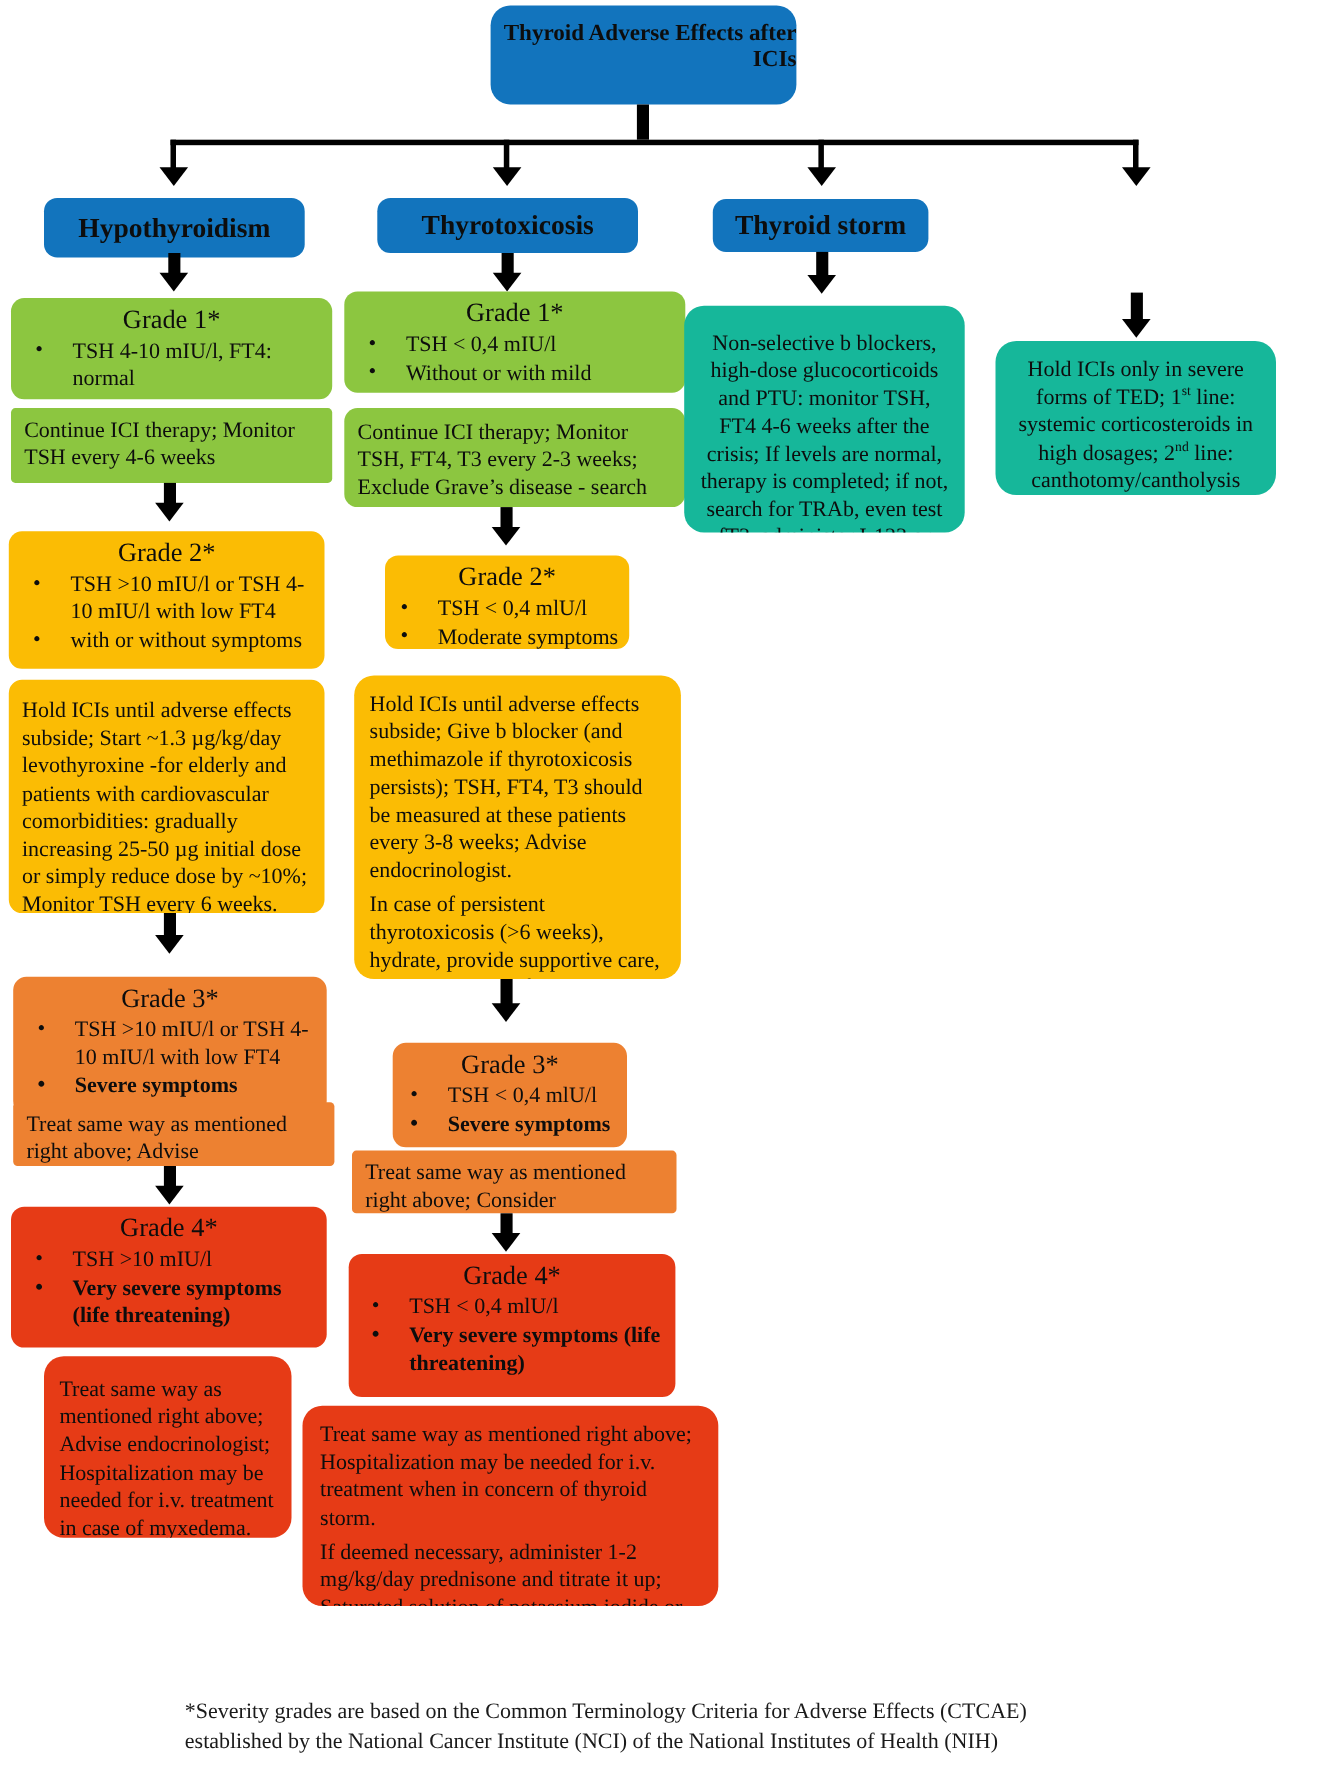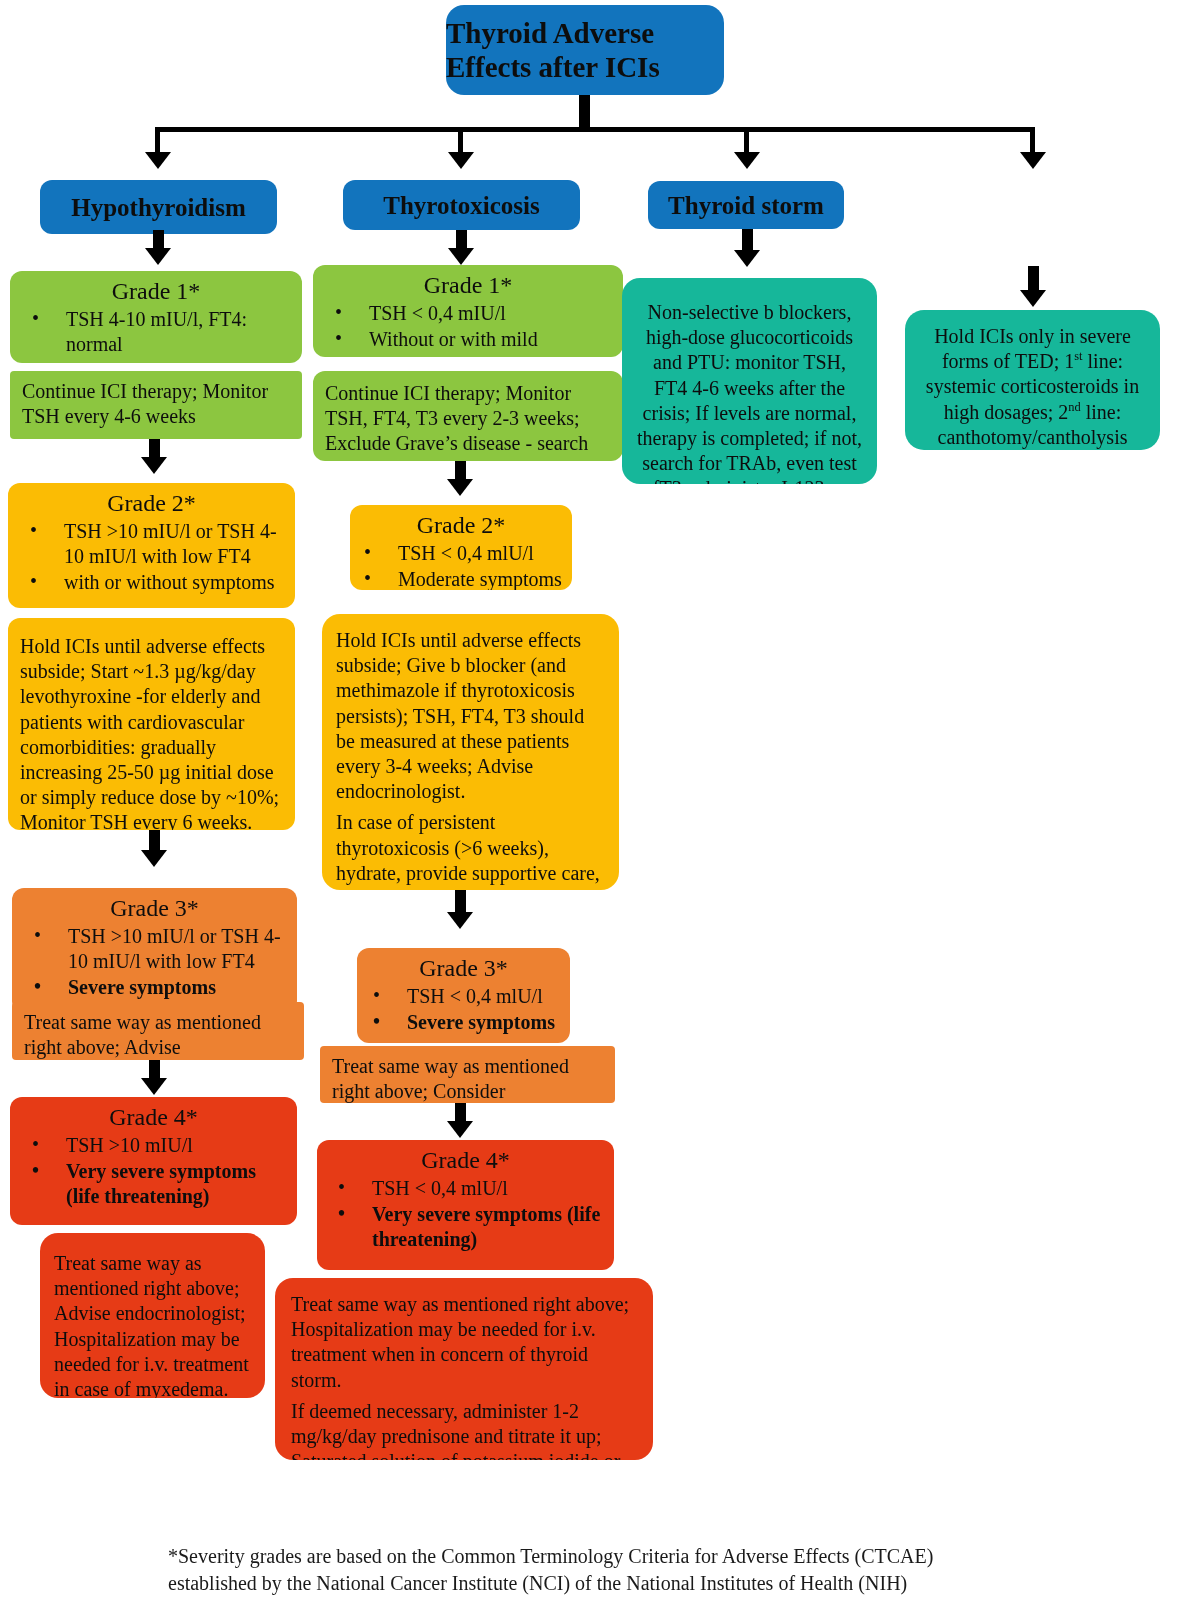--- a/index.html
+++ b/index.html
@@ -42,22 +42,22 @@
     text-align: center;
     font-size: 25px;
     line-height: 1.16;
     display: flex;
     align-items: center;
     justify-content: center;
     padding: 4px 8px;
   }
   .title-box {
     font-weight: bold;
-    text-align: left;
-    font-size: 29px;
+    text-align: right;
+    font-size: 21px;
     line-height: 1.16;
     padding-top: 12px;
   }
   .grade-title {
     text-align: center;
     font-size: 24px;
     line-height: 1.24;
     padding-top: 6px;
   }
   ul.bul {
@@ -236,21 +236,21 @@
   <div class="box c-yellow rounded-md" style="left:350px; top:505px; width:222px; height:85px;">
     <div class="grade-title">Grade 2*</div>
     <ul class="bul" style="padding-left:48px;">
       <li>TSH &lt; 0,4 mlU/l</li>
       <li>Moderate symptoms</li>
     </ul>
   </div>
 
   <div class="box c-yellow rounded-lg" style="left:322px; top:614px; width:297px; height:276px;">
     <div class="para" style="padding:14px 14px;">
-      <p>Hold ICIs until adverse effects subside; Give b blocker (and methimazole if thyrotoxicosis persists); TSH, FT4, T3 should be measured at these patients every 3-4 weeks; Advise endocrinologist.</p>
+      <p>Hold ICIs until adverse effects subside; Give b blocker (and methimazole if thyrotoxicosis persists); TSH, FT4, T3 should be measured at these patients every 3-8 weeks; Advise endocrinologist.</p>
       <p>In case of persistent thyrotoxicosis (&gt;6 weeks), hydrate, provide supportive care, investigate again for Grave’s - search for TRAb, even test fT3, administer I-123 or conduct thyroid scan.</p>
     </div>
   </div>
   <div class="stem" style="left:455px; top:890px; height:26px;"></div>
   <div class="arrow" style="left:447px; top:912px;"></div>
 
   <div class="box c-orange rounded-md" style="left:357px; top:948px; width:213px; height:95px;">
     <div class="grade-title">Grade 3*</div>
     <ul class="bul" style="padding-left:50px;">
       <li>TSH &lt; 0,4 mlU/l</li>

